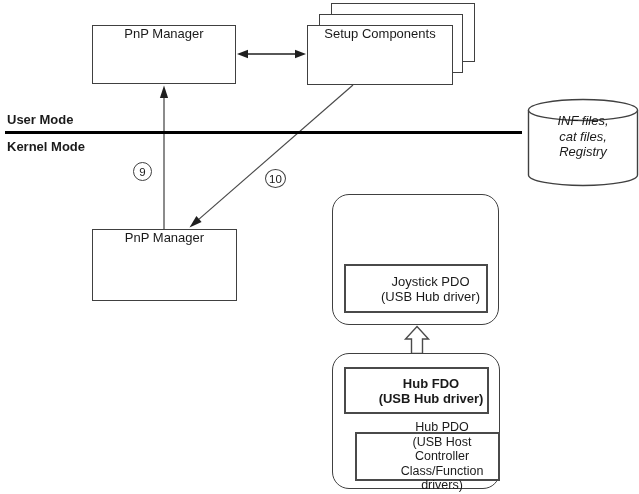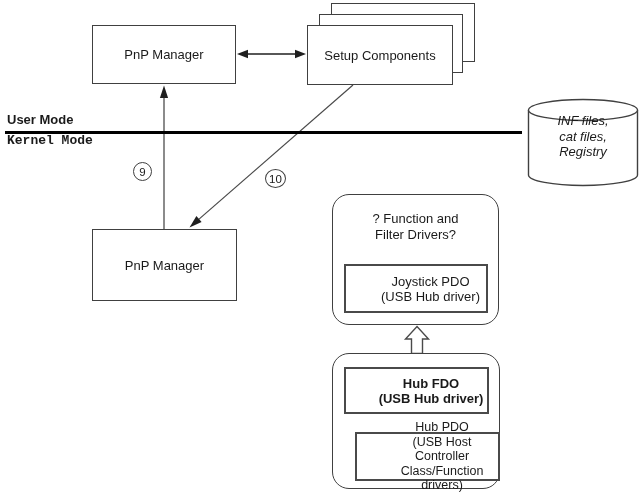--- a/index.html
+++ b/index.html
@@ -3,21 +3,21 @@
 <meta charset="utf-8">
 <style>
   html,body{margin:0;padding:0;background:#fff;}
   #stage{
     position:relative;width:639px;height:494px;background:#fff;overflow:hidden;
     font-family:"Liberation Sans", sans-serif;color:#1a1a1a;
   }
   #shapes{position:absolute;left:0;top:0;width:639px;height:494px;}
   .box{
     position:absolute;border:1.5px solid #404040;background:#fff;
-    display:flex;align-items:center;justify-content:center;text-align:center;
+    display:flex;align-items:flex-start;justify-content:center;text-align:center;
     font-size:13px;box-sizing:border-box;
   }
   .stackbox{position:absolute;border:1.5px solid #404040;background:#fff;box-sizing:border-box;}
   .rounded{
     position:absolute;border:1.4px solid #404040;background:#fff;border-radius:17px;
     box-sizing:border-box;
   }
   .innerbox{
     position:absolute;border:2px solid #4a4a4a;background:#fff;
     display:flex;flex-direction:column;align-items:center;justify-content:center;
@@ -69,21 +69,21 @@
     <polygon points="417,326.5 428.5,339 422.5,339 422.5,353.5 411.5,353.5 411.5,339 405.5,339" fill="#ffffff" stroke="#4a4a4a" stroke-width="1.4"></polygon>
 
     <g>
       <path d="M528.5,110 L528.5,175 A54.5,10.5 0 0 0 637.5,175 L637.5,110" fill="#ffffff" stroke="#404040" stroke-width="1.4"></path>
       <ellipse cx="583" cy="110" rx="54.5" ry="10.5" fill="#ffffff" stroke="#404040" stroke-width="1.4"></ellipse>
     </g>
   </svg>
 
   <div class="divider"></div>
   <div class="modelabel" style="left:7px;top:112px;">User Mode</div>
-  <div class="modelabel" style="left:7px;top:133px;font-family:Liberation Mono, monospace;">Kernel Mode</div>
+  <div class="modelabel" style="left:7px;top:139px;">Kernel Mode</div>
 
   <div class="box" style="left:92px;top:25px;width:144px;height:59px;">
     <span>PnP Manager</span>
   </div>
 
   <div class="stackbox" style="left:331px;top:3px;width:144px;height:59px;"></div>
   <div class="stackbox" style="left:319px;top:14px;width:144px;height:59px;"></div>
   <div class="box" style="left:307px;top:25px;width:146px;height:60px;">
     <span>Setup Components</span>
   </div>
@@ -99,24 +99,20 @@
     <span>10</span>
   </div>
 
   <div class="cyl-text">
     <span class="line-sp">INF files,</span>
     <span class="line-sp">cat files,</span>
     <span class="line-sp">Registry</span>
   </div>
 
   <div class="rounded" style="left:332px;top:194px;width:167px;height:131px;">
-    <div class="caption">
-      <span class="line-sp">? Function and</span>
-      <span class="line-sp">Filter Drivers?</span>
-    </div>
     <div class="innerbox" style="left:11px;top:69px;width:144px;height:49px;">
       <span>Joystick PDO</span>
       <span>(USB Hub driver)</span>
     </div>
   </div>
 
   <div class="rounded" style="left:332px;top:353px;width:168px;height:136px;">
     <div class="innerbox" style="left:11px;top:13px;width:145px;height:47px;font-weight:bold;">
       <span>Hub FDO</span>
       <span>(USB Hub driver)</span>

